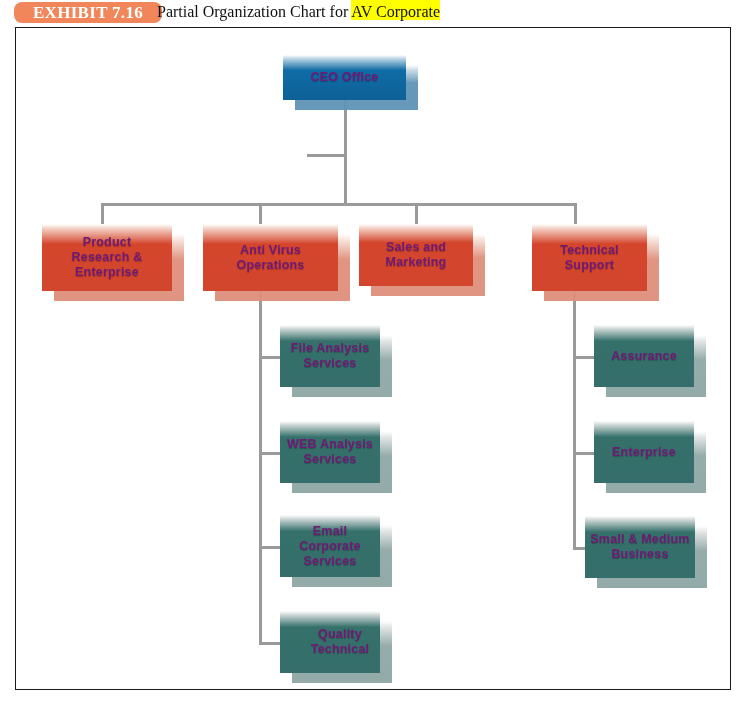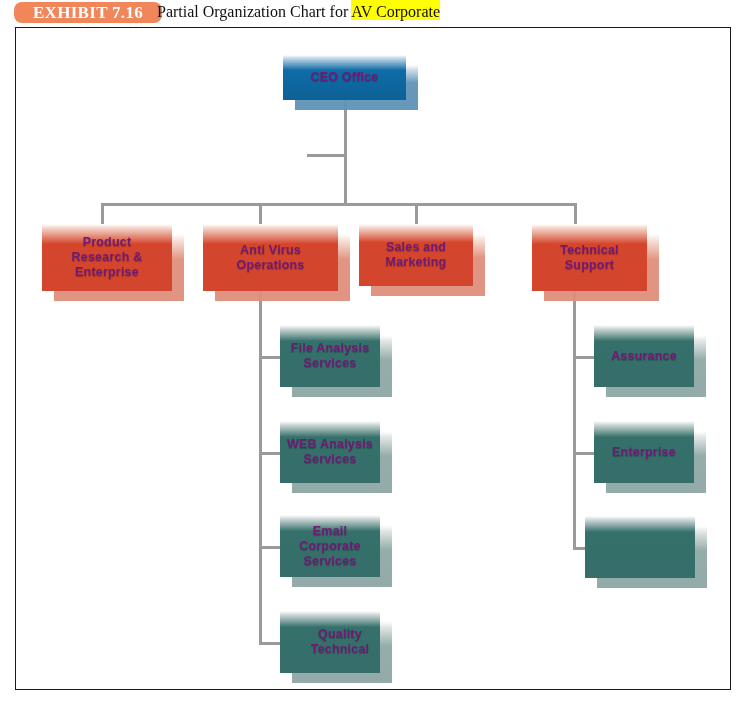--- a/index.html
+++ b/index.html
@@ -236,15 +236,19 @@
 
   <div class="node teal" style="left:594px;top:421px;width:100px;height:62px;">
     <div class="shadow"></div>
     <div class="face"></div>
     <div class="label"><span>Enterprise</span></div>
   </div>
 
   <div class="node teal" style="left:585px;top:516px;width:110px;height:62px;">
     <div class="shadow"></div>
     <div class="face"></div>
+    <div class="label">
+      <span>Small &amp; Medium</span><br>
+      <span>Business</span>
+    </div>
   </div>
 
 </div>
 
 </body></html>

